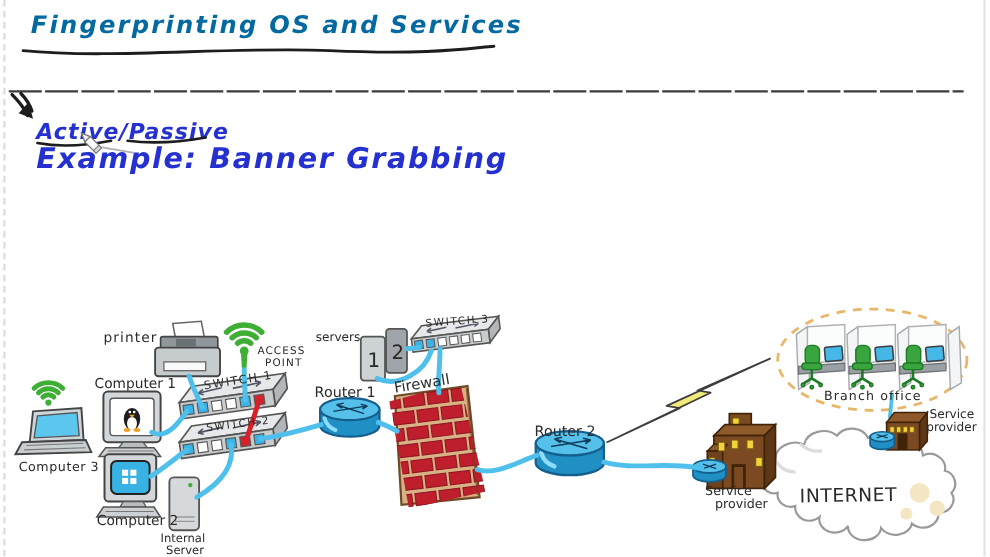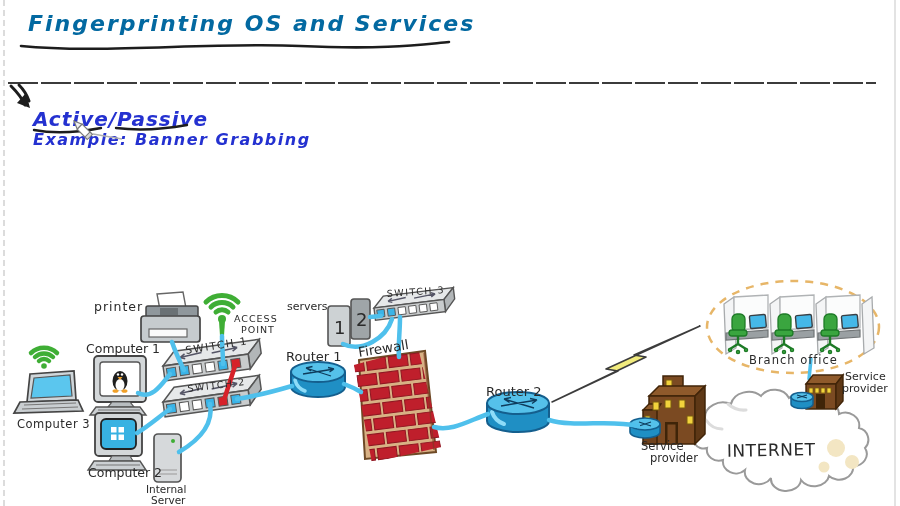--- a/index.html
+++ b/index.html
@@ -4,21 +4,21 @@
 <style>
   html,body{margin:0;padding:0}
   body{width:900px;height:506px;position:relative;background:#ffffff;overflow:hidden;
        font-family:"DejaVu Sans",sans-serif}
   .edge-left{position:absolute;left:3px;top:0;height:100%;width:0;border-left:2px dashed #dcdcdc}
   .edge-right{position:absolute;right:4px;top:0;height:100%;width:0;border-left:2px solid #e3e3e3}
   .title{position:absolute;left:28px;top:11px;font-size:22px;font-style:italic;font-weight:600;
          letter-spacing:2px;color:#0369a1;white-space:nowrap}
   .note{position:absolute;left:33px;color:#2431d0;font-style:italic;font-weight:600;white-space:nowrap}
   .note1{top:107px;font-size:20px;letter-spacing:1px}
-  .note2{top:130px;font-size:16px;letter-spacing:1.5px}
+  .note2{top:130px;font-size:26px;letter-spacing:1.5px}
   svg.art{position:absolute;left:0;top:0}
   .lbl{fill:#2a2a2a;font-family:"DejaVu Sans",sans-serif}
   .cable{fill:none;stroke:#4fc0ec;stroke-width:4.5;stroke-linecap:round}
   .cable-thin{fill:none;stroke:#4fc0ec;stroke-width:3.5;stroke-linecap:round}
   .ink{stroke:#1d1d1d;fill:none;stroke-linecap:round}
 </style>
 </head>
 <body>
 
 <div class="edge-left"></div>

